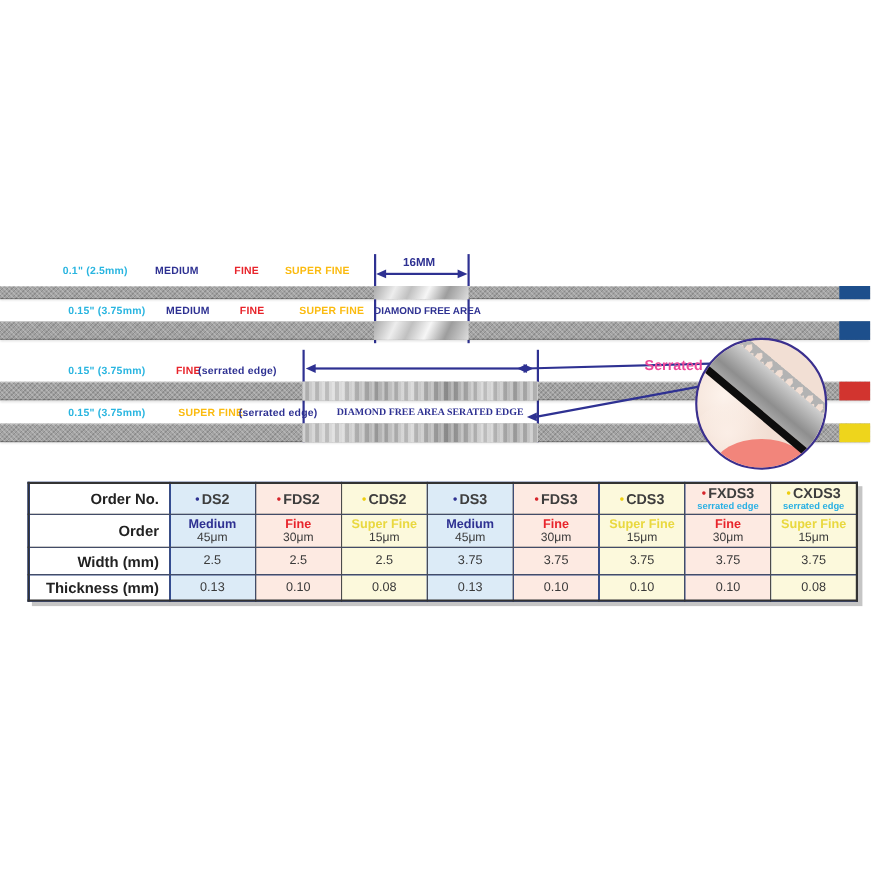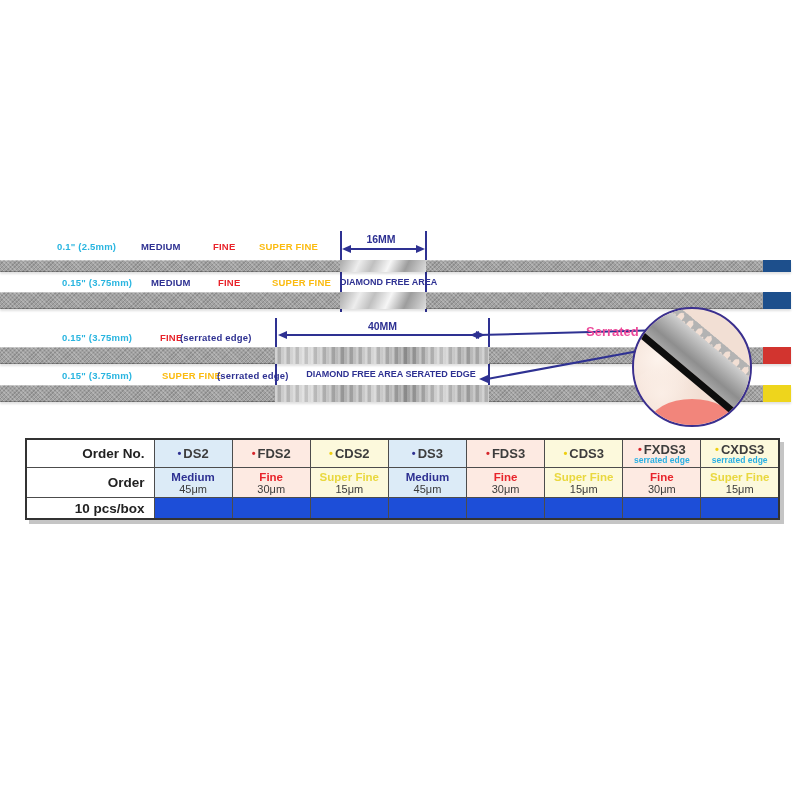--- a/index.html
+++ b/index.html
@@ -108,35 +108,34 @@
   <span class="lbl t-gold" style="left:272px;top:277px;">SUPER FINE</span>
   <div class="free-label" style="left:340px;top:277px;width:86px;">DIAMOND FREE AREA</div>
 
   <div class="strip" style="top:292px;height:17px;">
     <div class="silver" style="left:340px;width:86px;"></div>
     <div class="tip tip-blue"></div>
   </div>
 
   <div class="vline" style="left:275px;top:318px;height:84px;"></div>
   <div class="vline" style="left:488px;top:318px;height:84px;"></div>
-  <div class="dim-label" style="left:275px;top:320px;width:215px;">40MM</div>
   <div class="hline" style="left:283px;top:334px;width:197px;"></div>
   <div class="arr arr-l" style="left:278px;top:331px;"></div>
   <div class="arr arr-r" style="left:476px;top:331px;"></div>
 
   <span class="lbl t-cyan" style="left:62px;top:332px;">0.15" (3.75mm)</span>
   <span class="lbl t-red" style="left:160px;top:332px;">FINE</span>
   <span class="lbl t-navy" style="left:180px;top:332px;">(serrated edge)</span>
 
   <div class="strip" style="top:347px;height:17px;">
     <div class="silver2" style="left:275px;width:214px;"></div>
     <div class="tip tip-red"></div>
   </div>
 
-  <div class="free-label" style="left:275px;top:369px;width:232px;">DIAMOND FREE AREA SERATED EDGE</div>
+  <div class="free-label" style="left:275px;top:369px;width:232px;font-family:Liberation Serif, serif;">DIAMOND FREE AREA SERATED EDGE</div>
   <span class="lbl t-cyan" style="left:62px;top:370px;">0.15" (3.75mm)</span>
   <span class="lbl t-gold" style="left:162px;top:370px;">SUPER FINE</span>
   <span class="lbl t-navy" style="left:217px;top:370px;">(serrated edge)</span>
 
   <div class="strip" style="top:385px;height:17px;">
     <div class="silver2" style="left:275px;width:214px;"></div>
     <div class="tip tip-yellow"></div>
   </div>
 
   <span class="serr-title" style="left:586px;top:324px;">Serrated</span>
@@ -232,27 +231,38 @@
           </td>
       <td class="col-pink">
             <div class="gname g-red">Fine</div>
             <div class="gsize">30μm</div>
           </td>
       <td class="col-yel">
             <div class="gname g-yel">Super Fine</div>
             <div class="gsize">15μm</div>
           </td>
     </tr>
-    <tr class="r5">
-      <th class="rl">10 pcs/box</th>
-      <td></td>
-      <td></td>
-      <td></td>
-      <td></td>
-      <td></td>
-      <td></td>
-      <td></td>
-      <td></td>
+    <tr class="r3">
+      <th class="rl">Width (mm)</th>
+      <td class="col-blue num">2.5</td>
+      <td class="col-pink num">2.5</td>
+      <td class="col-yel num">2.5</td>
+      <td class="col-blue num">3.75</td>
+      <td class="col-pink num">3.75</td>
+      <td class="col-yel num">3.75</td>
+      <td class="col-pink num">3.75</td>
+      <td class="col-yel num">3.75</td>
+    </tr>
+    <tr class="r4">
+      <th class="rl">Thickness (mm)</th>
+      <td class="col-blue num">0.13</td>
+      <td class="col-pink num">0.10</td>
+      <td class="col-yel num">0.08</td>
+      <td class="col-blue num">0.13</td>
+      <td class="col-pink num">0.10</td>
+      <td class="col-yel num">0.10</td>
+      <td class="col-pink num">0.10</td>
+      <td class="col-yel num">0.08</td>
     </tr>
   </tbody>
     </table>
 
 </div>
 
 </body></html>

